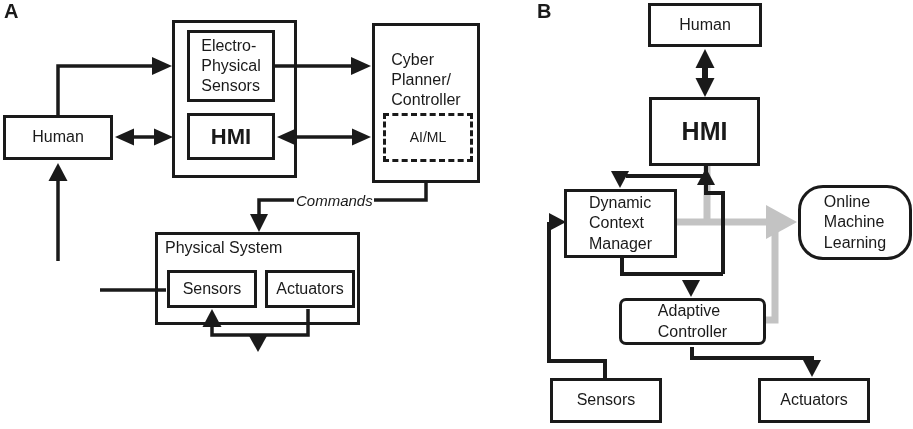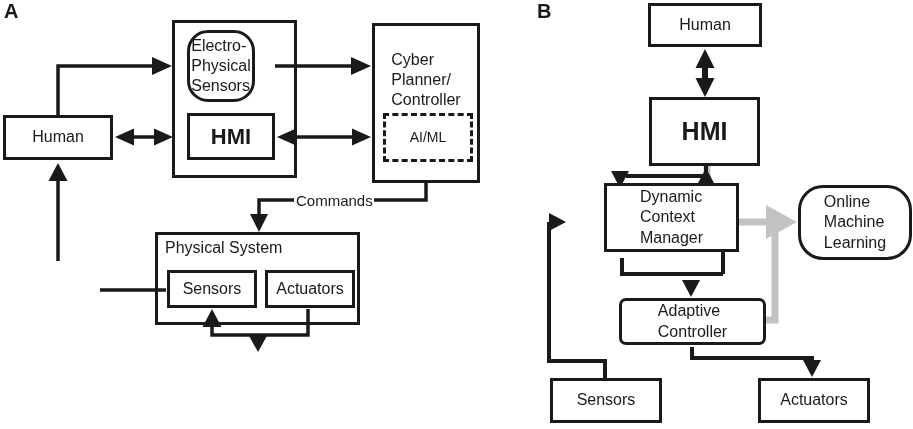--- a/index.html
+++ b/index.html
@@ -26,21 +26,21 @@
   .dashed { border-style:dashed; font-size:14px; background:transparent; }
   .top-align { align-items:flex-start; padding-top:24px; }
   .container-box { background:transparent; }
   .ps-box { background:transparent; display:block; }
   .ps-label { position:absolute; left:7px; top:3px; font-size:16px; white-space:nowrap; }
   .stadium { border-radius:25px; }
   .float-label {
     position:absolute; font-size:15px; text-align:center; line-height:1.15;
     white-space:pre-line;
   }
-  .on-line { background:var(--bg); padding:0 2px; }
+  .on-line { background:var(--bg); padding:0 2px;font-style:italic; }
 </style>
 </head>
 <body>
 
 <div id="stage">
 
   <svg id="wires" viewBox="0 0 913 429">
 
     <path class="g" d="M707,166 V222"></path>
     <path class="g" d="M672,222 H767"></path>
@@ -92,21 +92,21 @@
     <path class="k" d="M692,347 V358 H812 V360"></path>
     <polygon class="kf" points="812,377 803,360 821,360"></polygon>
   </svg>
 
   <div class="panel-letter" style="left:4px; top:0px;">A</div>
 
   <div class="bx" style="left:3px; top:115px; width:110px; height:45px;">Human</div>
 
   <div class="bx container-box" style="left:172px; top:20px; width:125px; height:158px;"></div>
 
-  <div class="bx" style="left:187px; top:30px; width:68px; height:72px;border-radius:21px;">Electro-
+  <div class="bx" style="left:187px; top:30px; width:88px; height:72px;">Electro-
 Physical
 Sensors</div>
 
   <div class="bx hmi-a" style="left:187px; top:113px; width:88px; height:47px;">HMI</div>
 
   <div class="bx top-align" style="left:372px; top:23px; width:108px; height:160px;">Cyber
 Planner/
 Controller</div>
 
   <div class="bx ps-box" style="left:155px; top:232px; width:205px; height:93px;">
@@ -122,21 +122,21 @@
 
   <div class="float-label on-line" style="left:294px; top:192px; width:80px;">Commands</div>
 
 
   <div class="panel-letter" style="left:537px; top:0px;">B</div>
 
   <div class="bx" style="left:648px; top:3px; width:114px; height:44px;">Human</div>
 
   <div class="bx hmi-b" style="left:649px; top:97px; width:111px; height:69px;">HMI</div>
 
-  <div class="bx" style="left:564px; top:183px; width:135px; height:69px;margin-left:40px;">Dynamic
+  <div class="bx" style="left:564px; top:189px; width:113px; height:69px;">Dynamic
 Context
 Manager</div>
 
   <div class="bx" style="left:798px; top:185px; width:114px; height:75px;border-radius:25px;">Online
 Machine
 Learning</div>
 
   <div class="bx" style="left:619px; top:298px; width:147px; height:47px;border-radius:7px;">Adaptive
 Controller</div>
 

